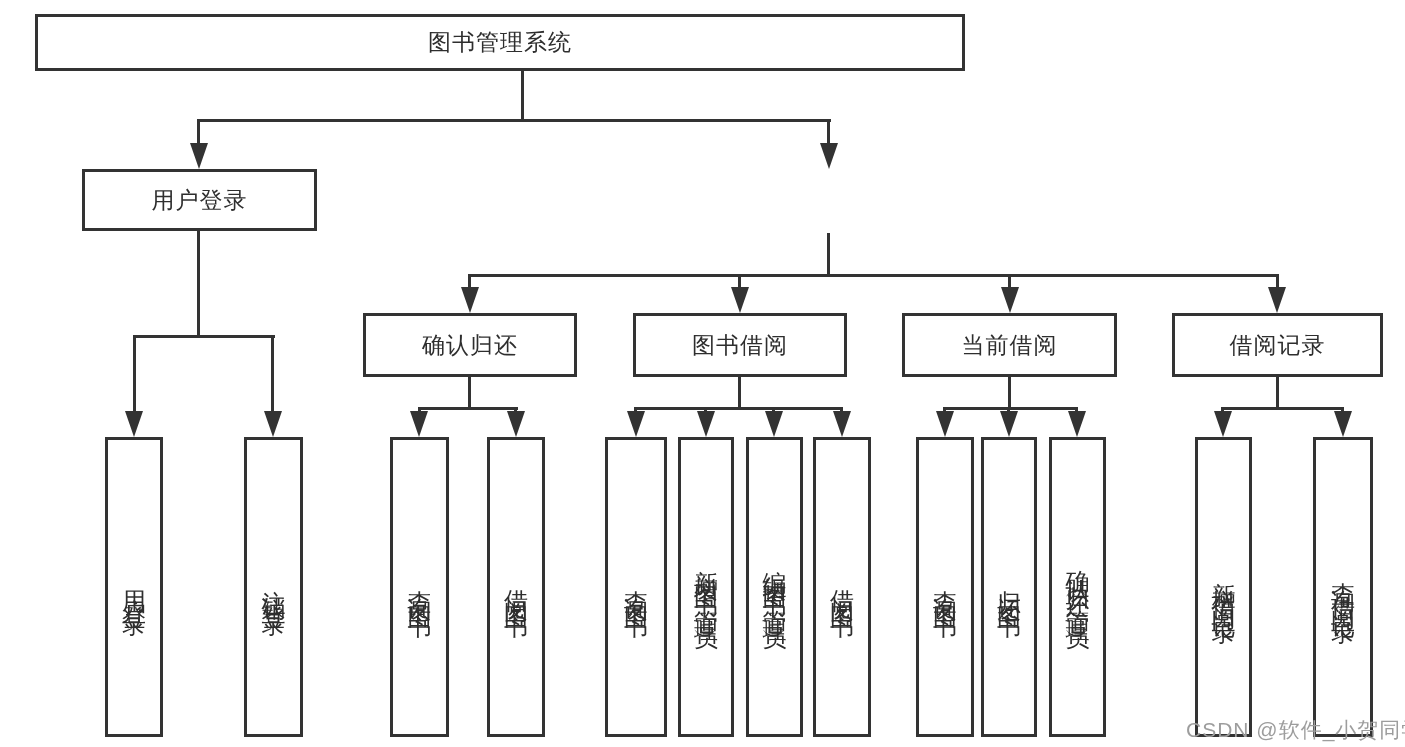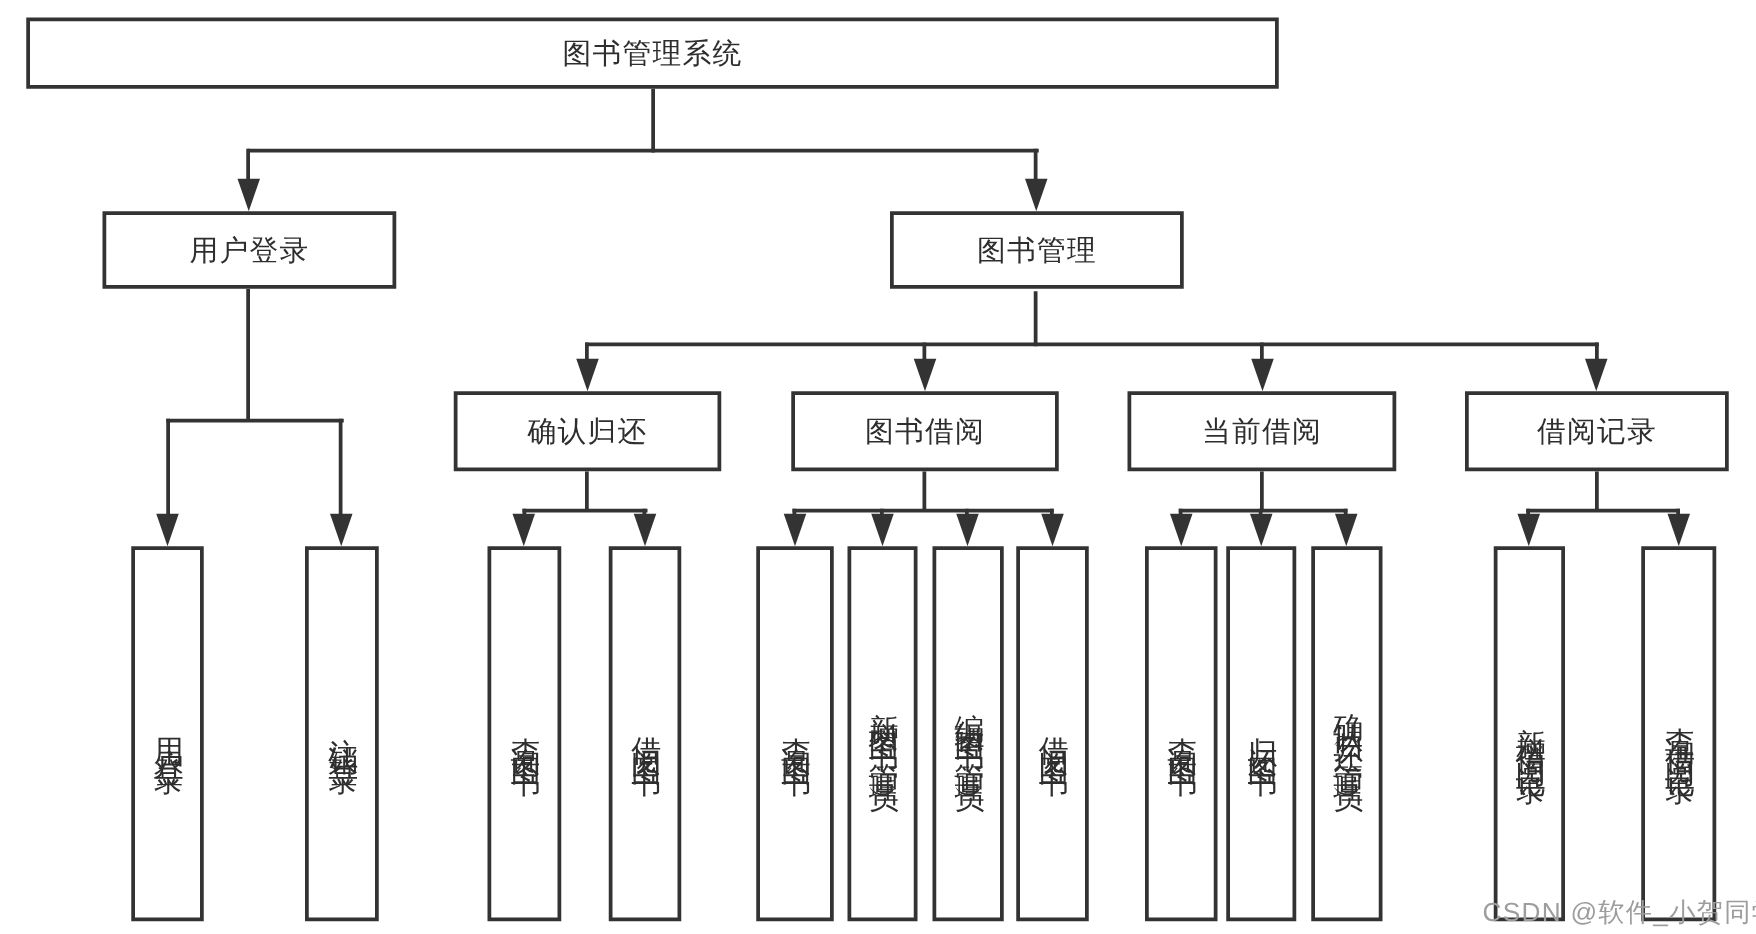--- a/index.html
+++ b/index.html
@@ -33,31 +33,30 @@
   .wm {
     position:absolute; left:1186px; top:716px; z-index:5;
     color:var(--watermark); font-size:21px; letter-spacing:1px; white-space:nowrap;
   }
 </style>
 </head>
 <body>
 
 <div class="stage" style="--line: #333333; --text: #2e2e2e; --watermark: #9d9d9d; background: rgb(255, 255, 255);">
 
-  <div class="node" style="left:21px;top:14px;width:1002px;height:57px">图书管理系统</div>
+  <div class="node" style="left:35px;top:14px;width:930px;height:57px">图书管理系统</div>
 
   <div class="v" style="left:521px;top:70px;height:52px"></div>
   <div class="h" style="left:198px;top:119px;width:633px"></div>
   <div class="v" style="left:197px;top:119px;height:28px"></div>
   <div class="arrow" style="left:190px;top:143px"></div>
   <div class="v" style="left:827px;top:119px;height:28px"></div>
   <div class="arrow" style="left:820px;top:143px"></div>
 
   <div class="node" style="left:82px;top:169px;width:235px;height:62px">用户登录</div>
-  <div class="node" style="left:712px;top:169px;width:235px;height:62px">图书管理</div>
 
   <div class="v" style="left:197px;top:231px;height:106px"></div>
   <div class="h" style="left:133px;top:335px;width:142px"></div>
   <div class="v" style="left:133px;top:335px;height:78px"></div>
   <div class="arrow" style="left:125px;top:411px"></div>
   <div class="v" style="left:271px;top:335px;height:78px"></div>
   <div class="arrow" style="left:264px;top:411px"></div>
 
   <div class="v" style="left:827px;top:233px;height:44px"></div>
   <div class="h" style="left:468px;top:274px;width:811px"></div>

